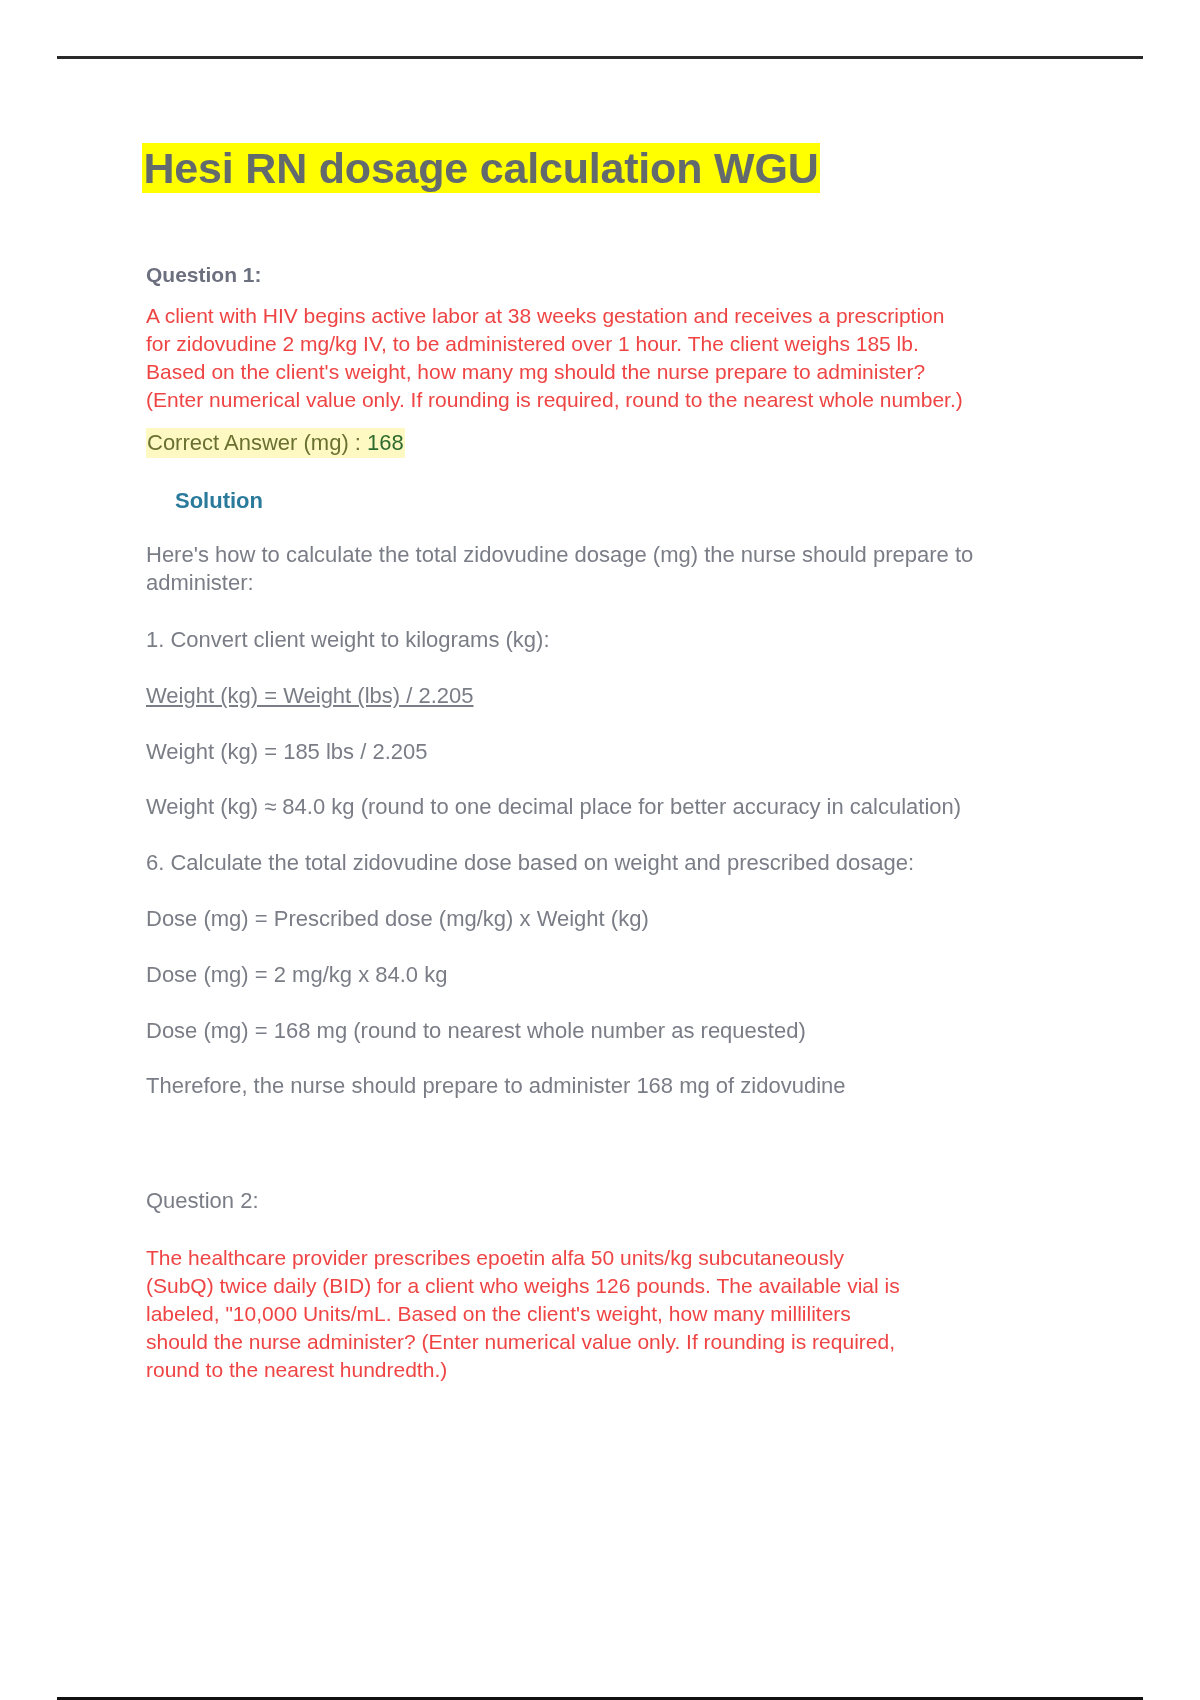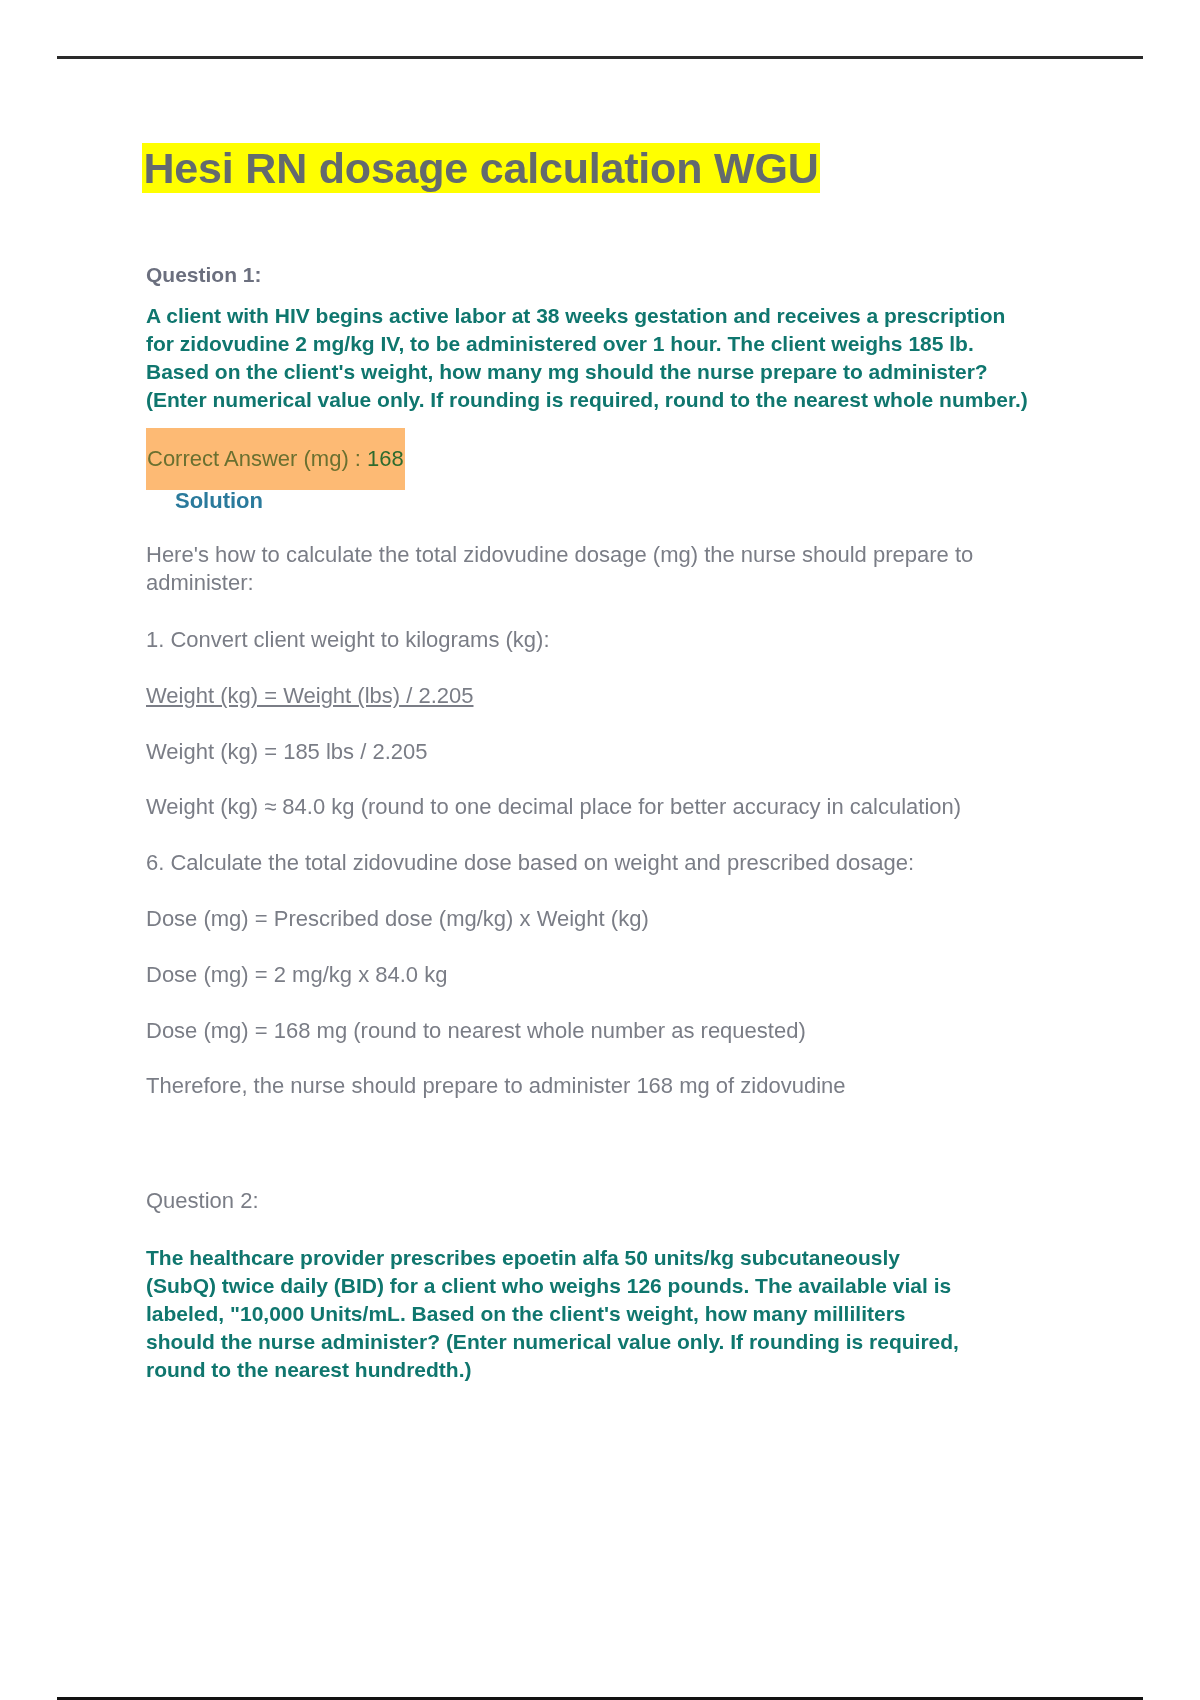--- a/index.html
+++ b/index.html
@@ -7,22 +7,22 @@
          font-family: "Liberation Sans", sans-serif; color: #6b6f7e; }
   .rule { position: absolute; left: 57px; width: 1086px; background: #2a2a2a; }
   .rule.top { top: 56px; height: 3px; }
   .rule.bottom { top: 1697px; height: 3px; background: #111; }
   .title-wrap { position: absolute; top: 143px; left: 0; width: 962px; text-align: center; }
   .title { display: inline-block; background: #ffff00; color: #636a6e; font-weight: bold;
            font-size: 43px; line-height: 50px; padding: 0 2px; letter-spacing: -0.2px; }
   .content { position: absolute; left: 146px; width: 950px; }
   .q-label { font-size: 21px; line-height: 26px; }
   .bold { font-weight: bold; }
-  .q-text { font-size: 21px; line-height: 28px; font-weight: bold; color: #0f766e; }
-  .answer { display: inline-block; background: #fdba74; font-size: 22px; line-height: 30px; padding: 16px 1px; color: #6a7030; }
+  .q-text { font-size: 21px; line-height: 28px; font-weight: normal; color: #ef4444; }
+  .answer { display: inline-block; background: #fef9c3; font-size: 22px; line-height: 30px; padding: 0 1px; color: #6a7030; }
   .answer .val { color: #2e6b2e; }
   .solution-head { font-size: 22px; font-weight: bold; color: #2a7a9c; line-height: 28px; }
   .step { font-size: 22px; line-height: 28px; color: #7a7d86; }
 </style>
 </head>
 <body>
 
 <div class="rule top"></div>
 
 <div class="title-wrap">

